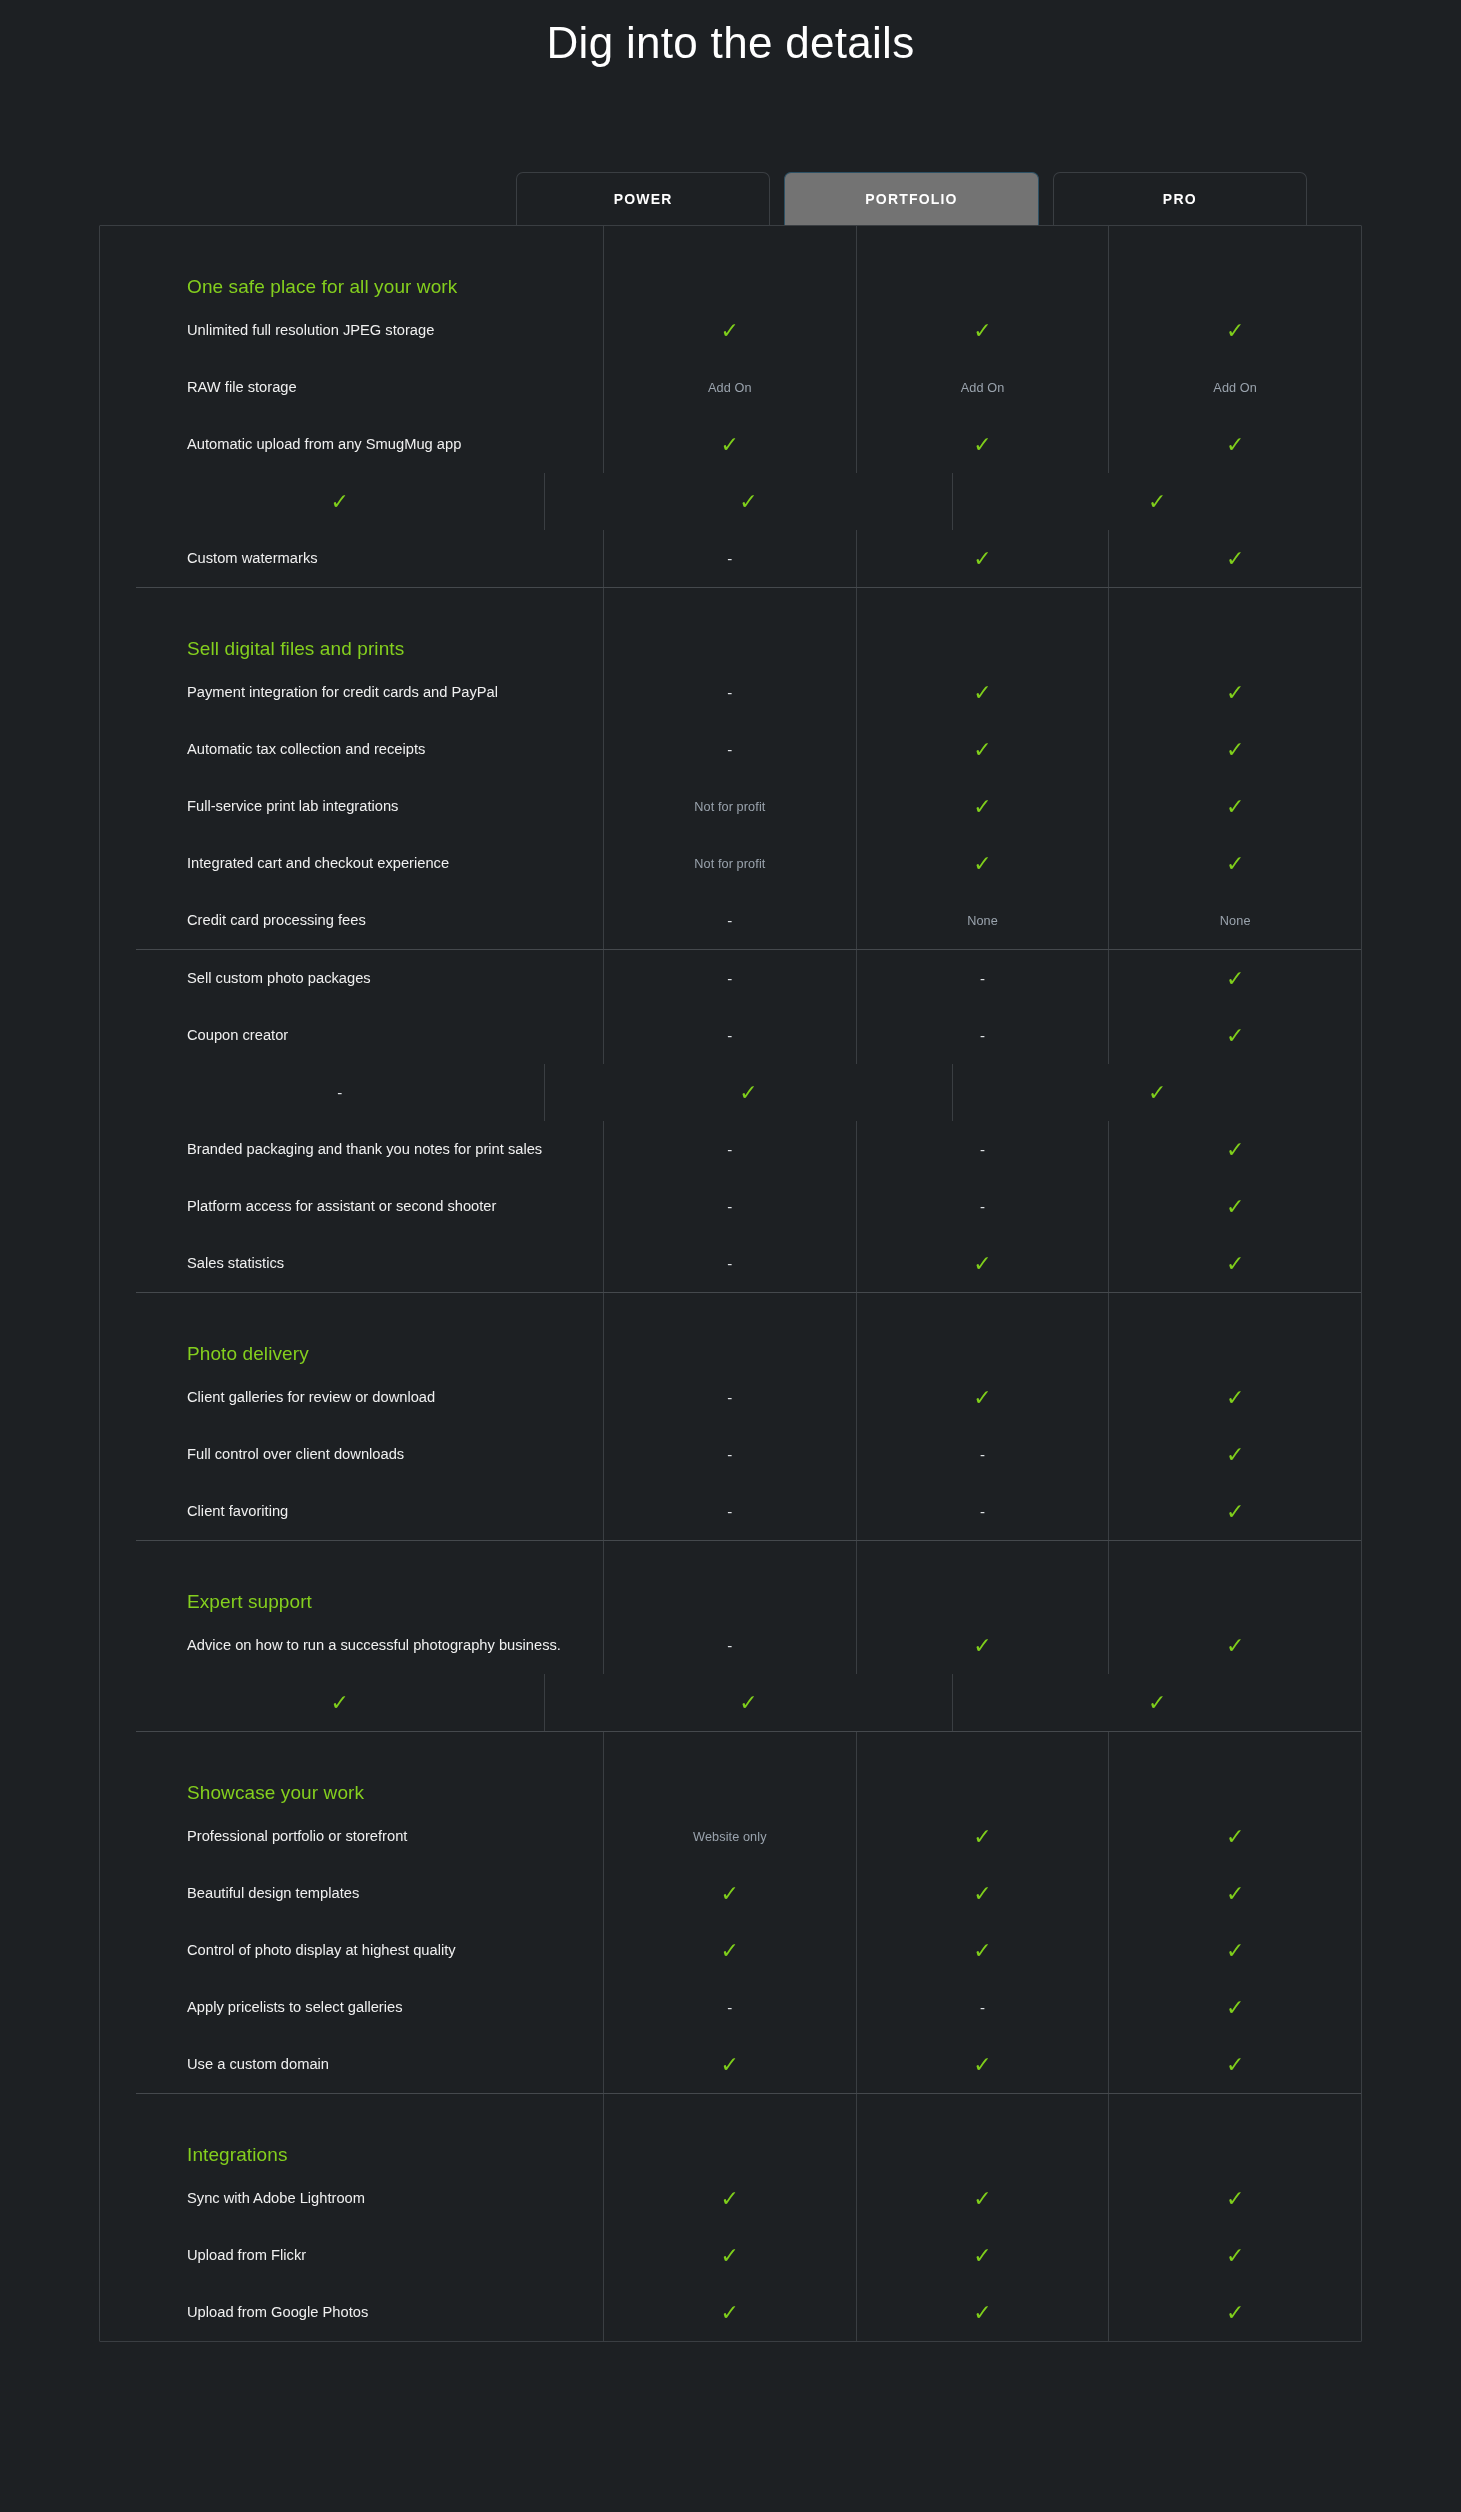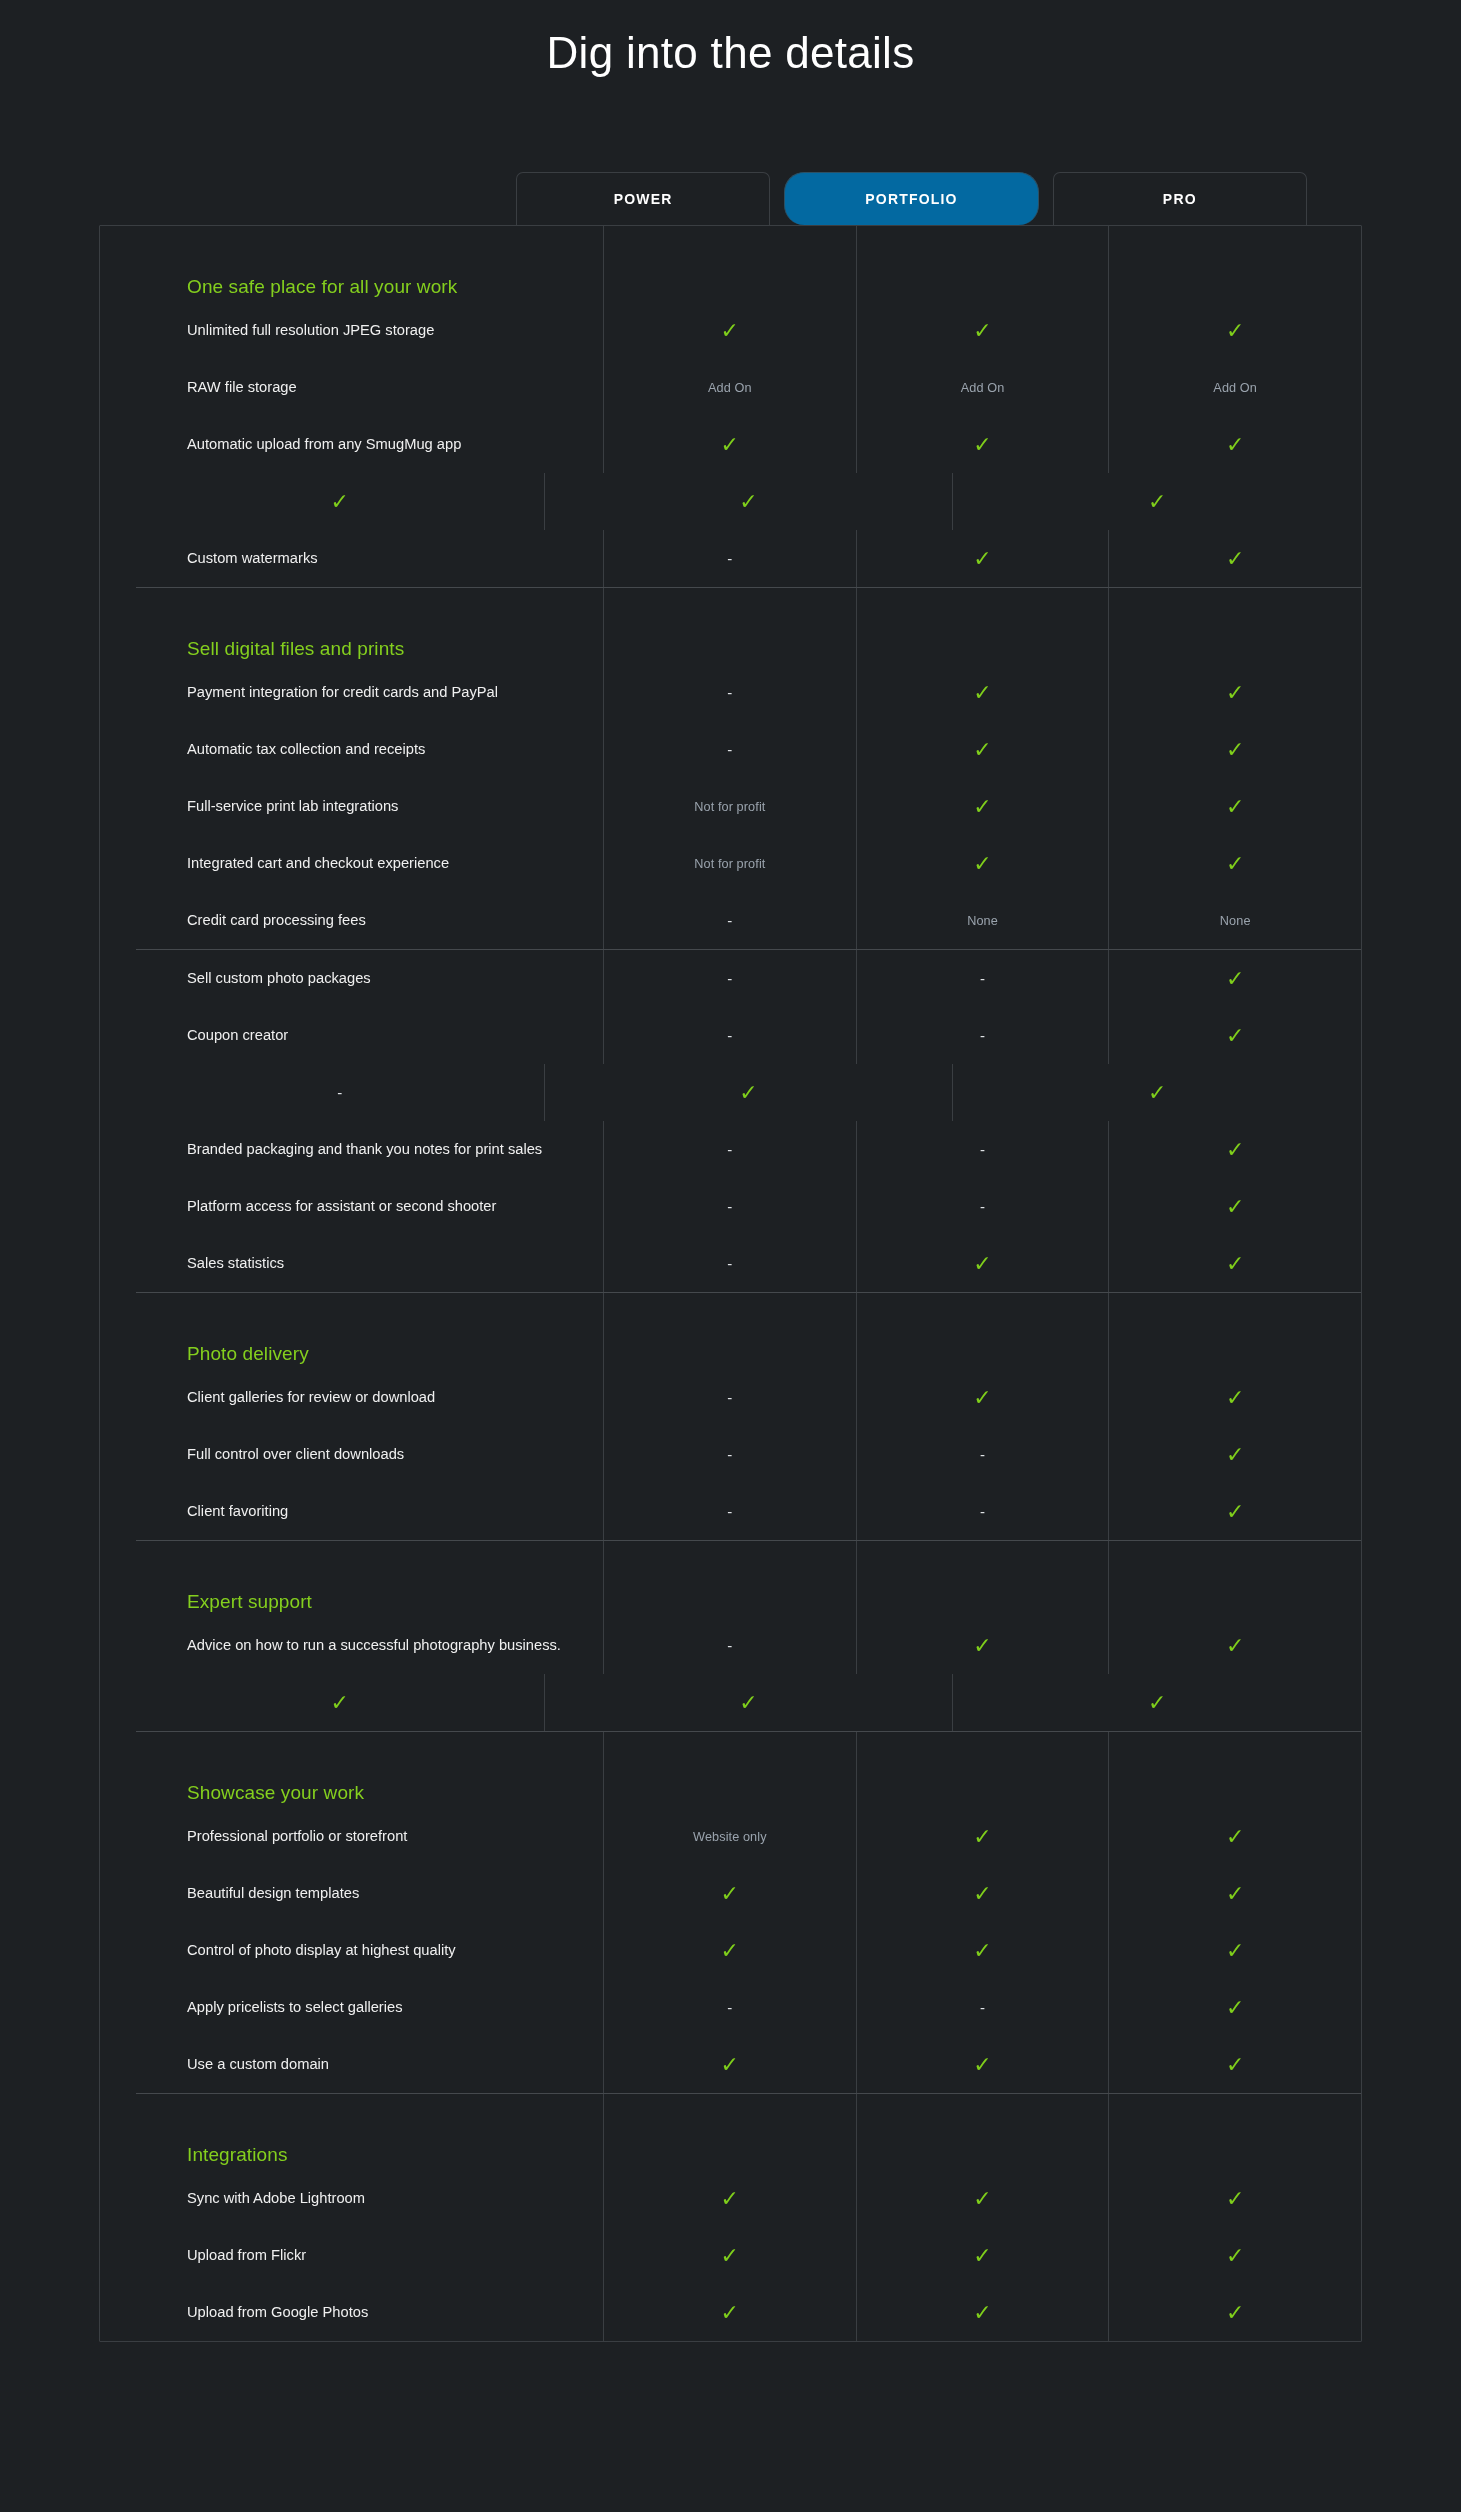--- a/index.html
+++ b/index.html
@@ -10,21 +10,20 @@
     -webkit-font-smoothing: antialiased;
   }
   body { padding: 0 0 304px 0; }
 
   .page-title {
     color: #ffffff;
     font-size: 44px;
     font-weight: 400;
     text-align: center;
     letter-spacing: 0.3px;
-    padding-top: 10px;
     height: 91px;
     line-height: 86px;
   }
 
   .table-wrap {
     width: 1263px;
     margin: 81px auto 0 auto;
     position: relative;
   }
 
@@ -46,23 +45,22 @@
     color: #ffffff;
     font-size: 14px;
     font-weight: bold;
     letter-spacing: 1.2px;
     background: #1d2023;
     margin-right: 14px;
     position: relative;
   }
   .plan-tab:last-child { margin-right: 4px; }
   .plan-tab.highlight {
-    background: #0369a1;
+    background: #737373;
     border-color: #2c5064;
-    border-radius: 20px;
   }
 
   
   .grid {
     border: 0.5px solid #3a3e42;
     border-top: 0.5px solid #3a3e42;
     border-radius: 1px;
     background: #1d2023;
     padding-left: 36px;
   }

